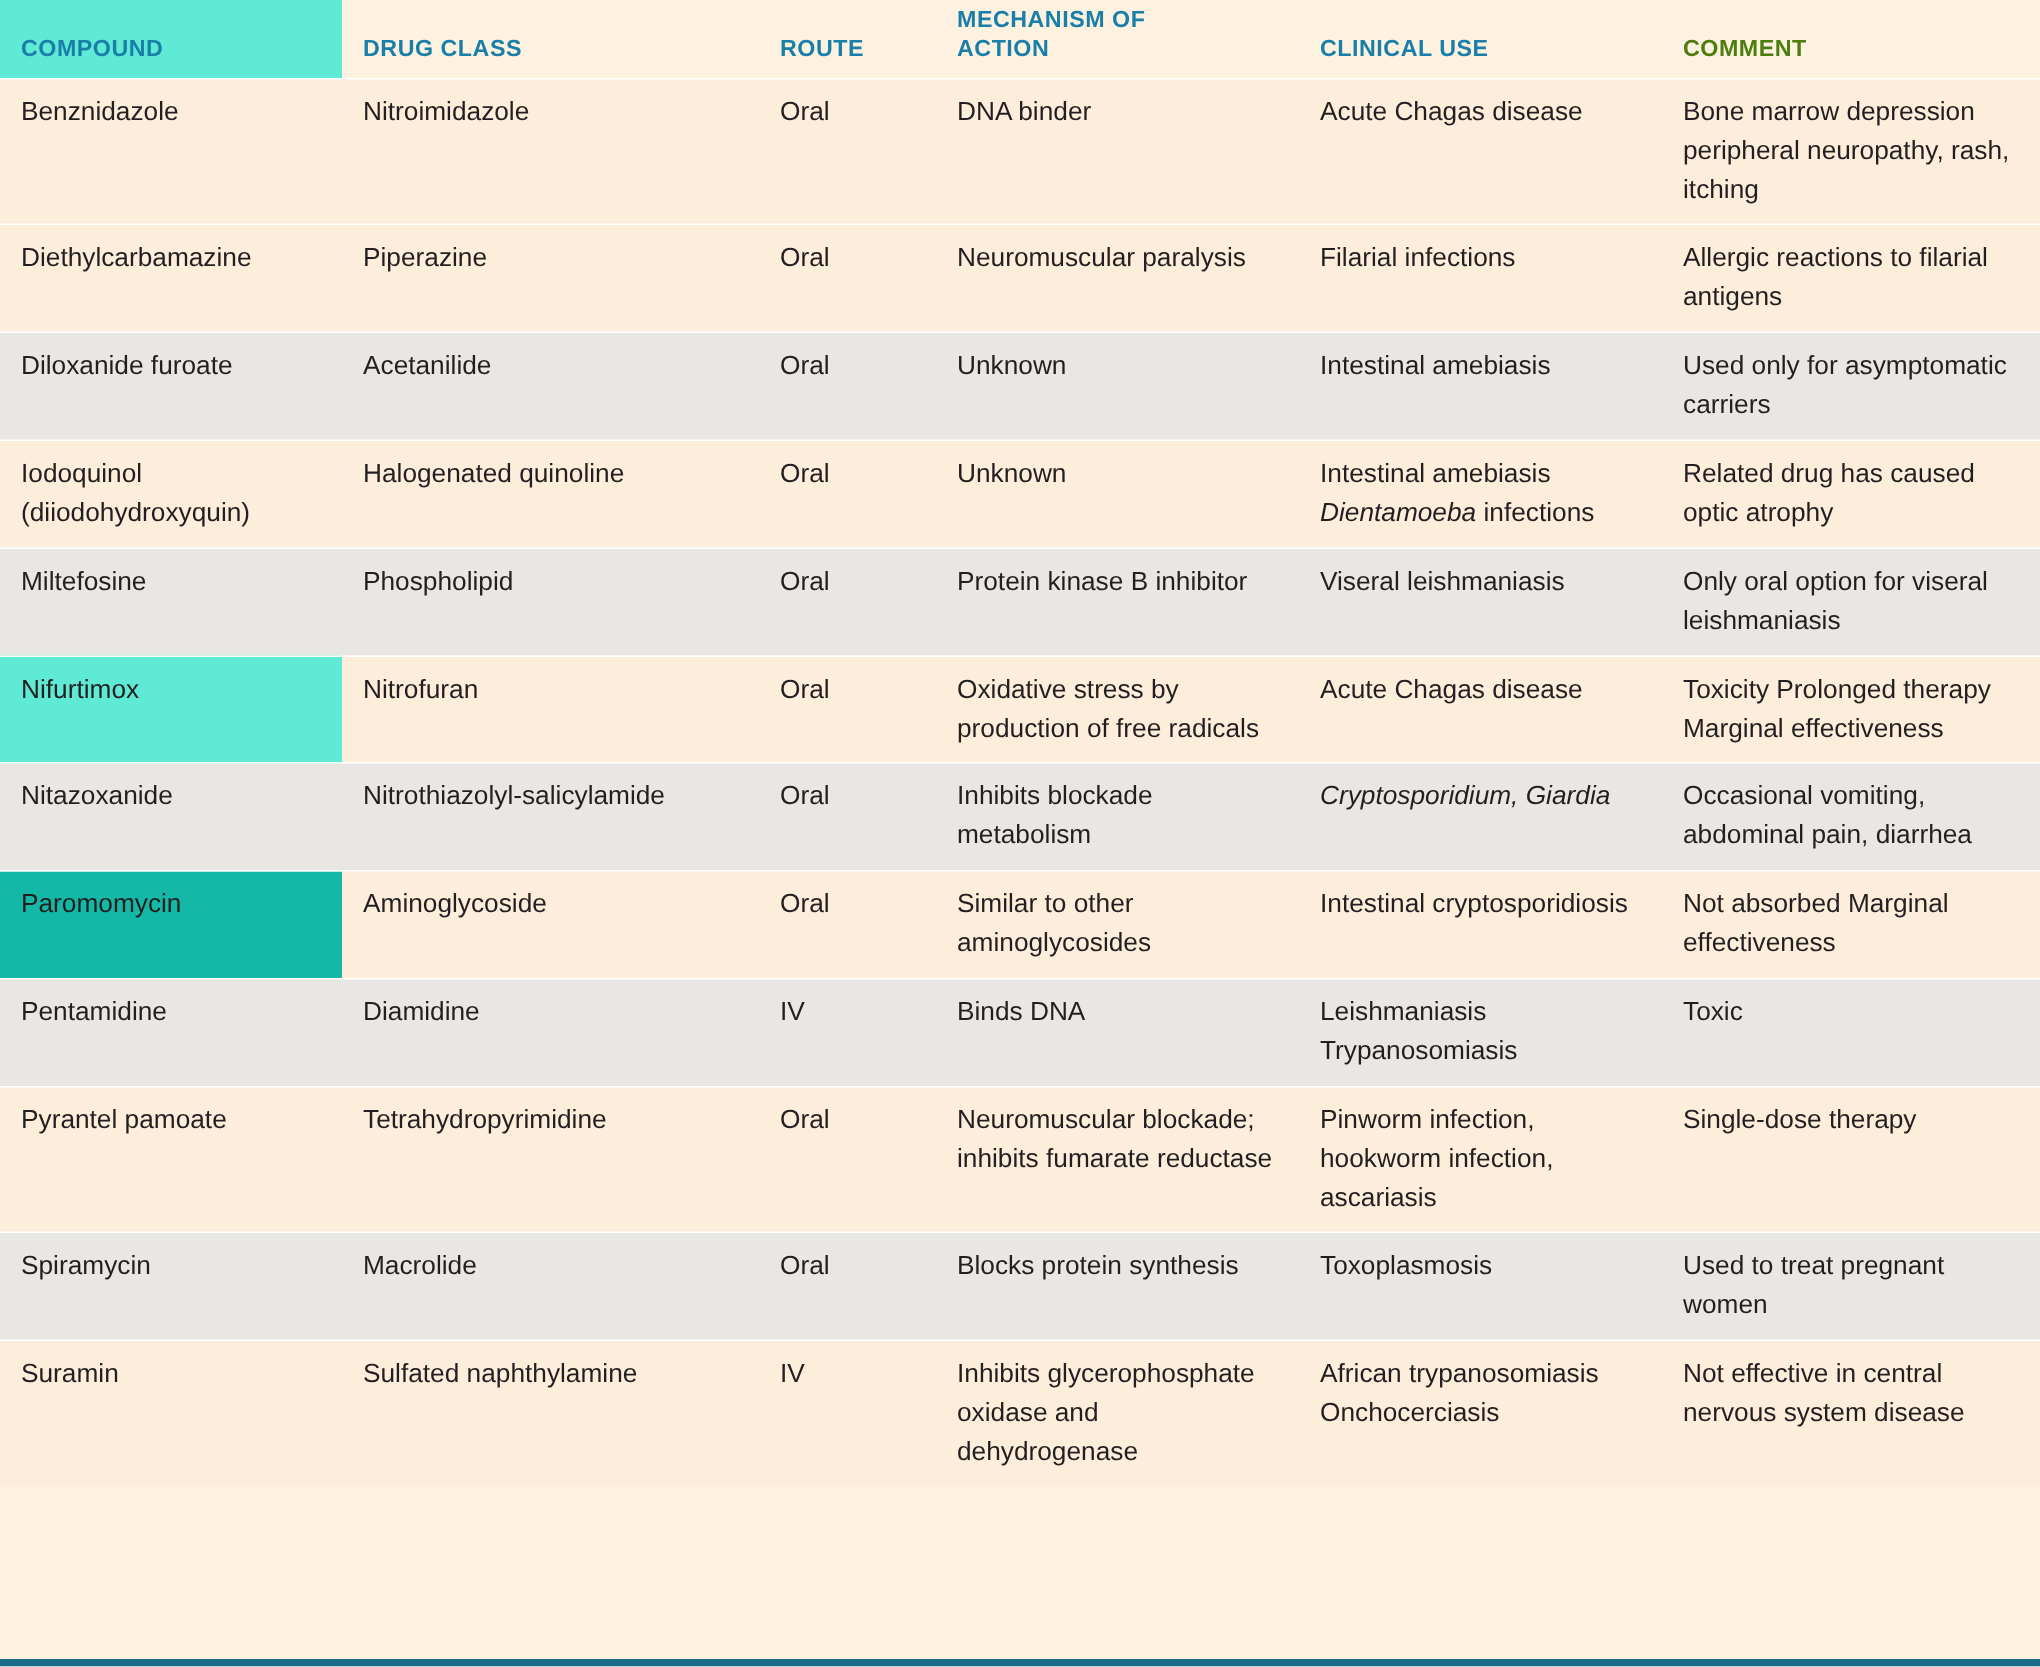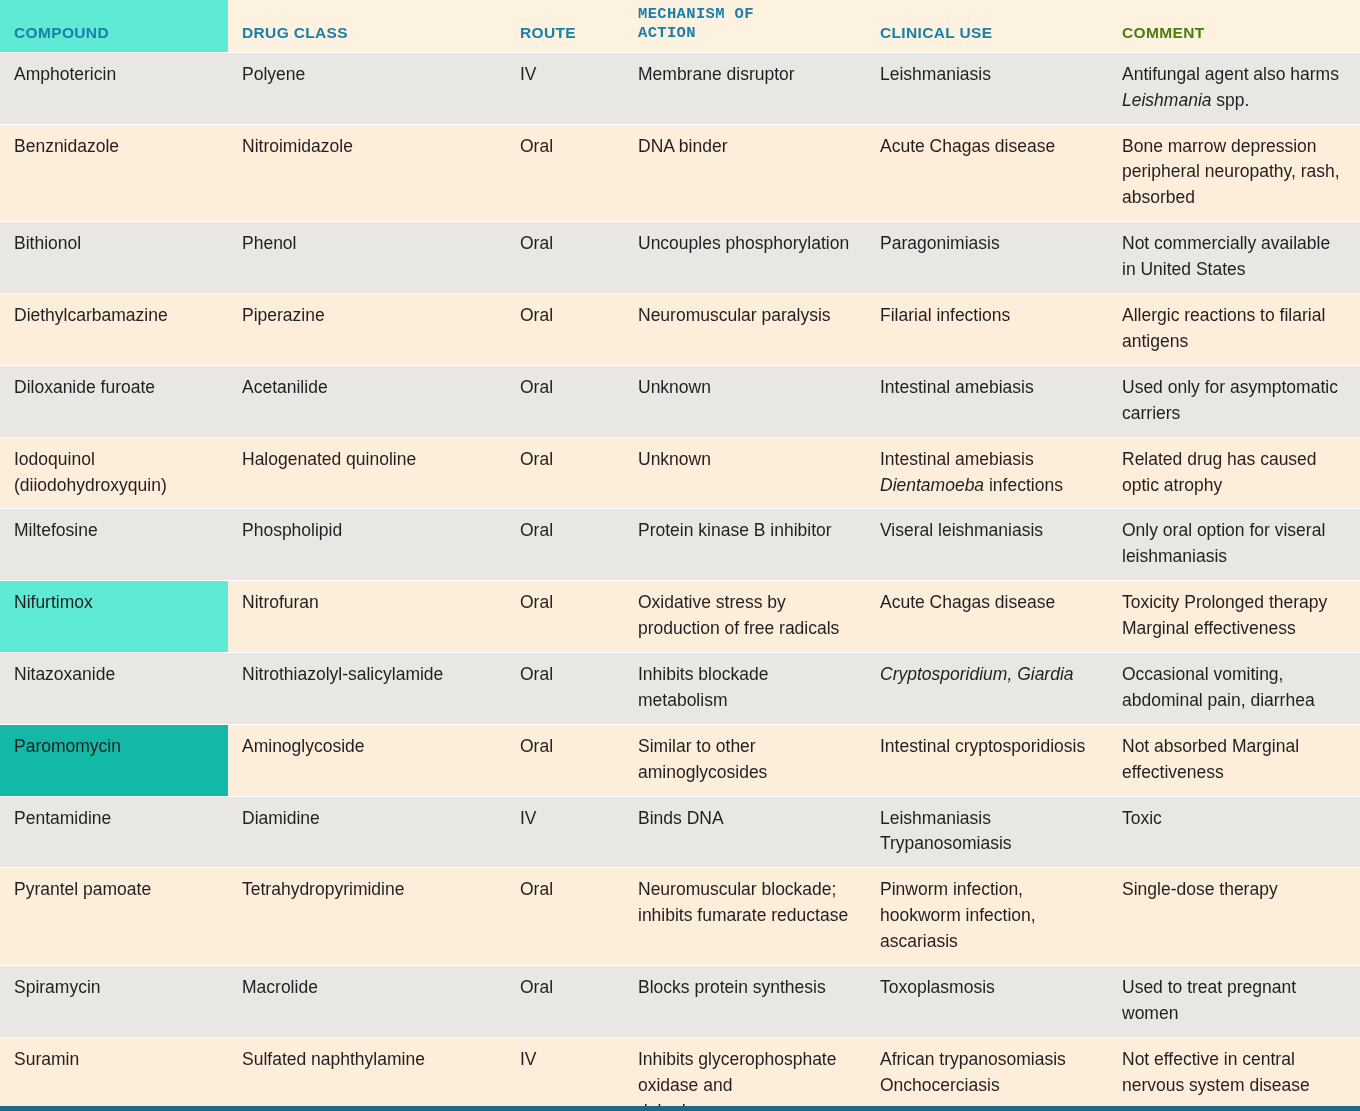--- a/index.html
+++ b/index.html
@@ -95,91 +95,51 @@
       <tr>
         <th style="color: rgb(26, 127, 168); background: #5eead4;">
           <span class="hdr-line">COMPOUND</span>
         </th>
         <th style="color: rgb(26, 127, 168); background: rgb(253, 241, 224);">
           <span class="hdr-line">DRUG CLASS</span>
         </th>
         <th style="color: rgb(26, 127, 168); background: rgb(253, 241, 224);">
           <span class="hdr-line">ROUTE</span>
         </th>
-        <th style="color: rgb(26, 127, 168); background: rgb(253, 241, 224); font-family: Liberation Mono, monospace;">
+        <th style="color: rgb(26, 127, 168); background: rgb(253, 241, 224);">
           <span class="hdr-line">MECHANISM OF</span>
           <span class="hdr-line">ACTION</span>
         </th>
         <th style="color: rgb(26, 127, 168); background: rgb(253, 241, 224);">
           <span class="hdr-line">CLINICAL USE</span>
         </th>
         <th style="color: #4d7c0f; background: rgb(253, 241, 224);">
           <span class="hdr-line">COMMENT</span>
         </th>
       </tr>
     </thead>
     <tbody id="table-body">
-        <tr class="row-gray" style="--row-bg: #e9e7e3;">
-          <td style="background: rgb(233, 231, 227);">
-            <div class="cell-block">Amphotericin</div>
-          </td>
-          <td style="background: rgb(233, 231, 227);">
-            <div class="cell-block">Polyene</div>
-          </td>
-          <td style="background: rgb(233, 231, 227);">
-            <div class="cell-block">IV</div>
-          </td>
-          <td style="background: rgb(233, 231, 227);">
-            <div class="cell-block">Membrane disruptor</div>
-          </td>
-          <td style="background: rgb(233, 231, 227);">
-            <div class="cell-block">Leishmaniasis</div>
-          </td>
-          <td style="background: rgb(233, 231, 227);">
-            <div class="cell-block">Antifungal agent also harms <em>Leishmania</em> spp.</div>
-          </td>
-        </tr>
         <tr class="row-cream" style="--row-bg: #fdeedb;">
           <td style="background: rgb(253, 238, 219);">
             <div class="cell-block">Benznidazole</div>
           </td>
           <td style="background: rgb(253, 238, 219);">
             <div class="cell-block">Nitroimidazole</div>
           </td>
           <td style="background: rgb(253, 238, 219);">
             <div class="cell-block">Oral</div>
           </td>
           <td style="background: rgb(253, 238, 219);">
             <div class="cell-block">DNA binder</div>
           </td>
           <td style="background: rgb(253, 238, 219);">
             <div class="cell-block">Acute Chagas disease</div>
           </td>
           <td style="background: rgb(253, 238, 219);">
-            <div class="cell-block">Bone marrow depression peripheral neuropathy, rash, absorbed</div>
-          </td>
-        </tr>
-        <tr class="row-gray" style="--row-bg: #e9e7e3;">
-          <td style="background: rgb(233, 231, 227);">
-            <div class="cell-block">Bithionol</div>
-          </td>
-          <td style="background: rgb(233, 231, 227);">
-            <div class="cell-block">Phenol</div>
-          </td>
-          <td style="background: rgb(233, 231, 227);">
-            <div class="cell-block">Oral</div>
-          </td>
-          <td style="background: rgb(233, 231, 227);">
-            <div class="cell-block">Uncouples phosphorylation</div>
-          </td>
-          <td style="background: rgb(233, 231, 227);">
-            <div class="cell-block">Paragonimiasis</div>
-          </td>
-          <td style="background: rgb(233, 231, 227);">
-            <div class="cell-block">Not commercially available in United States</div>
+            <div class="cell-block">Bone marrow depression peripheral neuropathy, rash, itching</div>
           </td>
         </tr>
         <tr class="row-cream" style="--row-bg: #fdeedb;">
           <td style="background: rgb(253, 238, 219);">
             <div class="cell-block">Diethylcarbamazine</div>
           </td>
           <td style="background: rgb(253, 238, 219);">
             <div class="cell-block">Piperazine</div>
           </td>
           <td style="background: rgb(253, 238, 219);">

